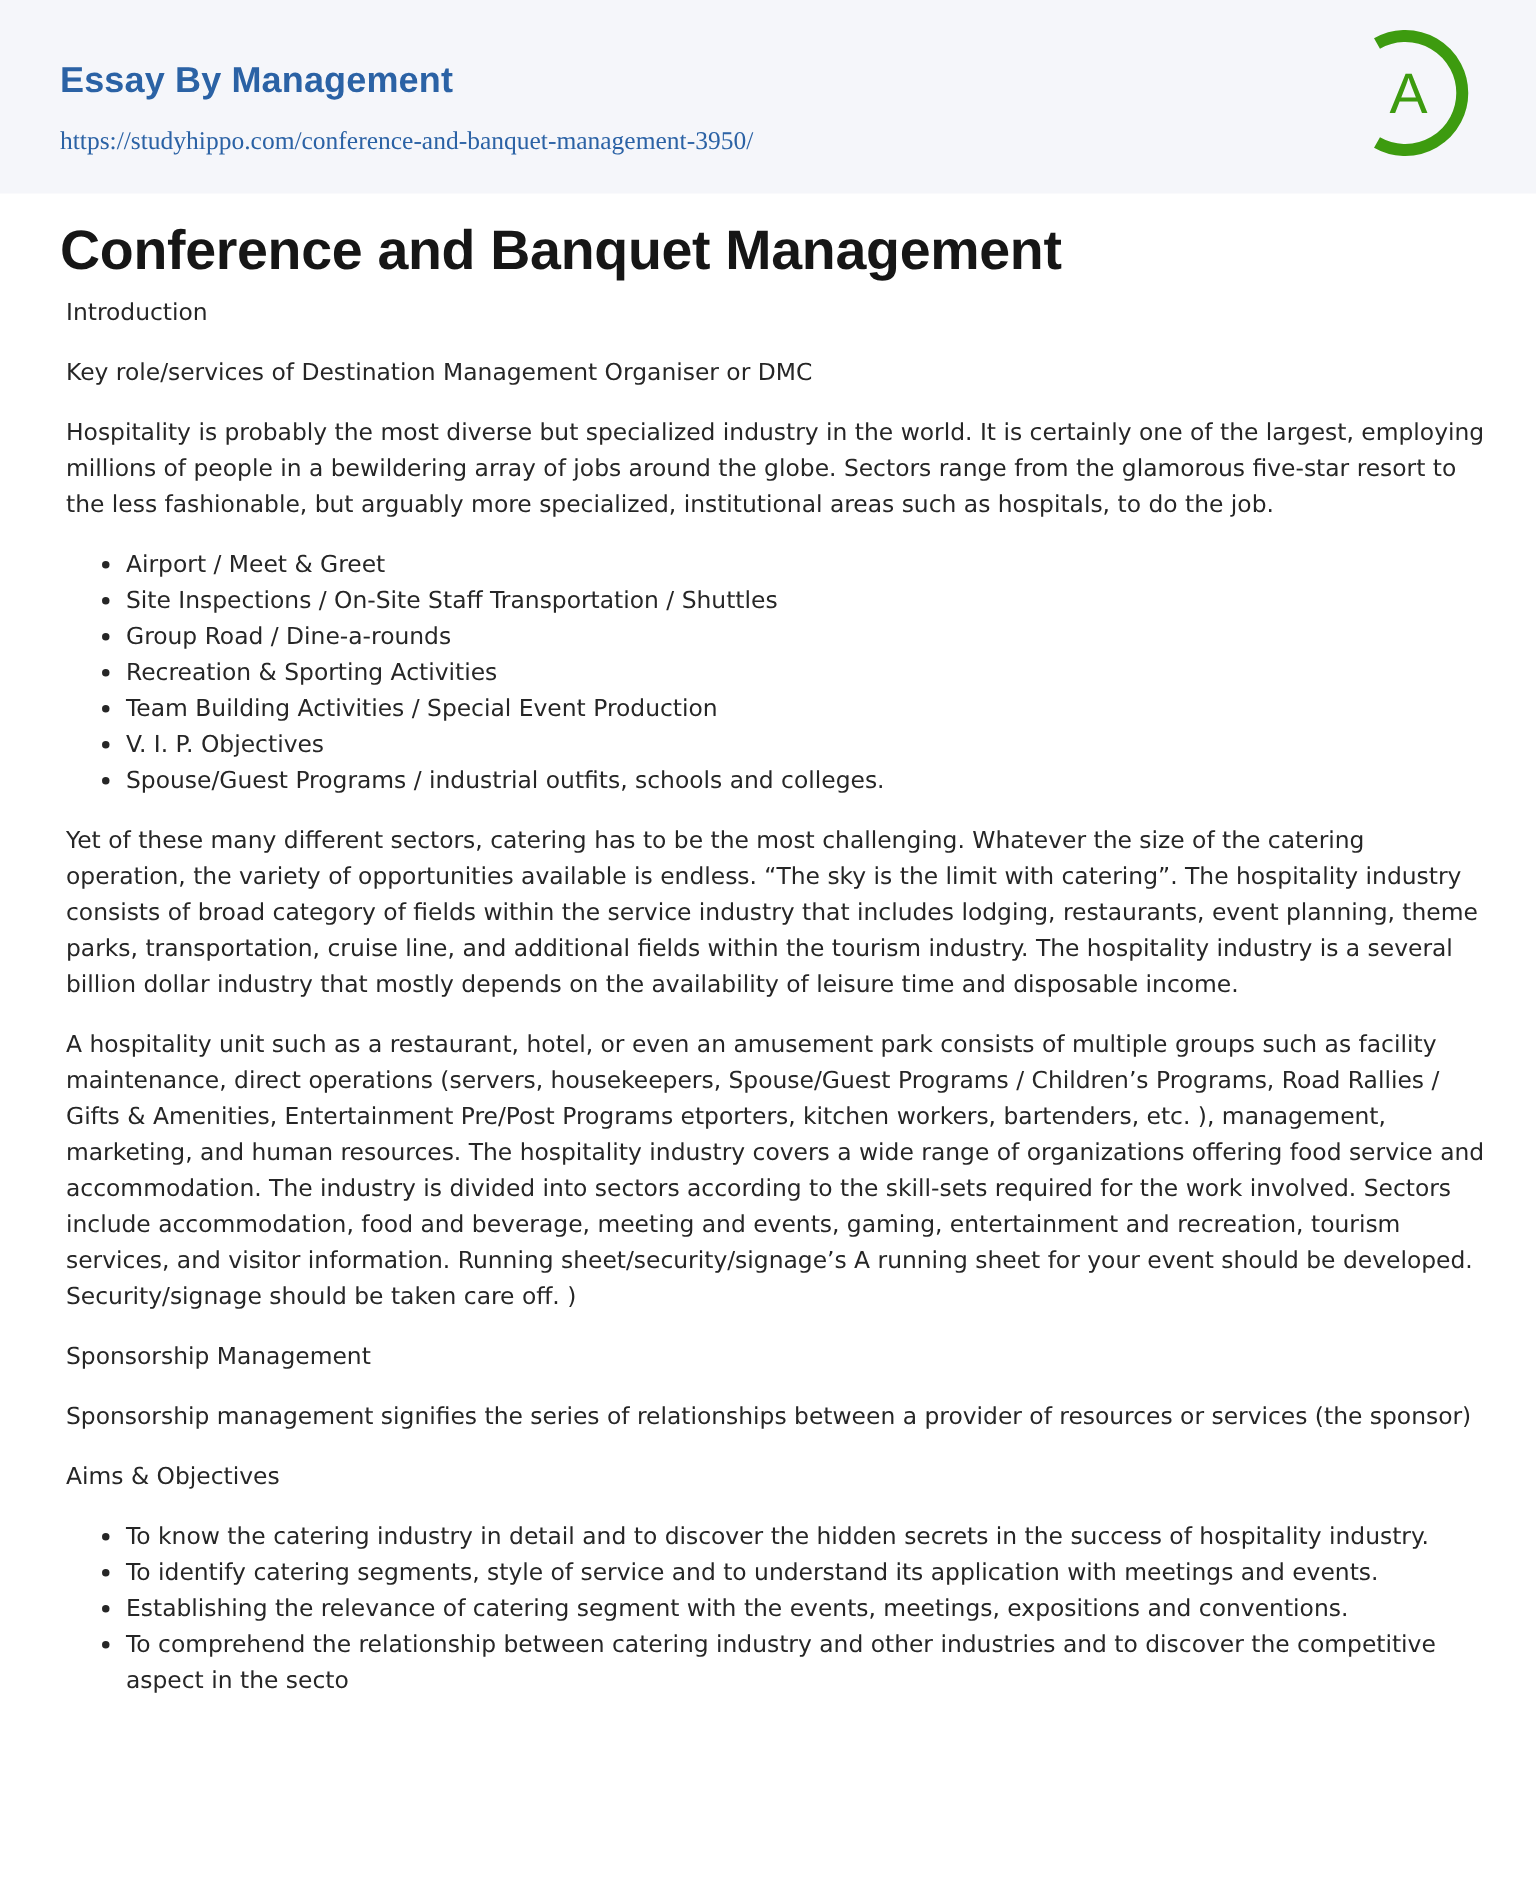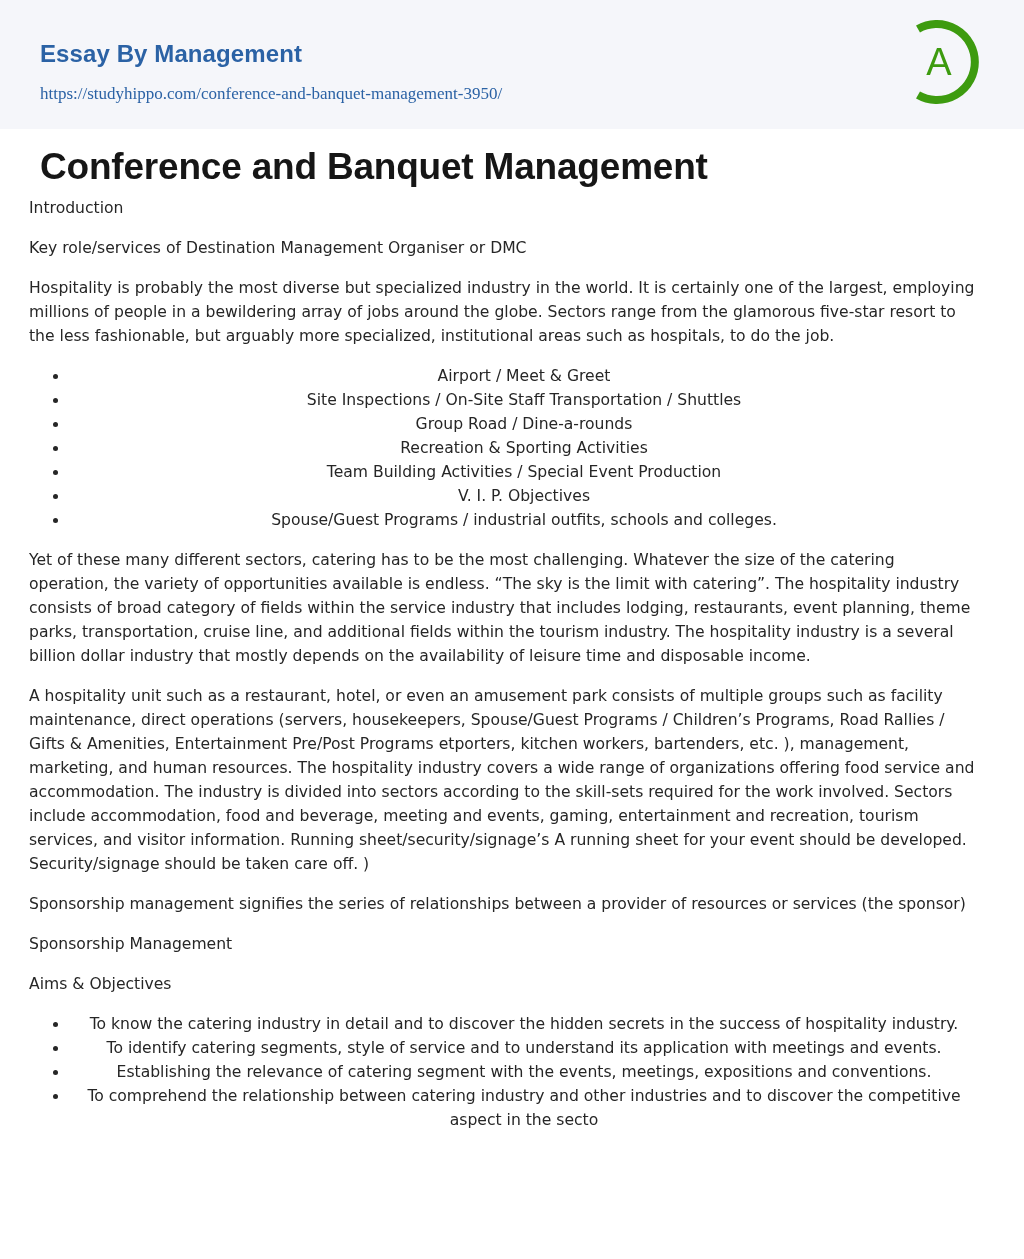--- a/index.html
+++ b/index.html
@@ -2,23 +2,23 @@
 <html><head>
 <meta charset="utf-8">
 <style>
   html, body { margin: 0; padding: 0; background: #ffffff; }
   body { width: 1024px; height: 1259px; overflow: hidden; font-family: "DejaVu Sans", sans-serif; color: #222222; }
   .header { position: relative; height: 129px; background: #f5f6fa; }
   .brand { position: absolute; left: 40px; top: 40px; font-family: "Liberation Sans", sans-serif; font-weight: bold; font-size: 24px; color: #2b62a5; letter-spacing: 0.1px; }
   .url { position: absolute; left: 40px; top: 84px; font-family: Liberation Serif, serif; font-size: 17px; color: #2b62a5; text-decoration: none; }
   .logo { position: absolute; left: 910px; top: 17px; width: 80px; height: 90px; }
   h1 { margin: 0; padding-top: 146px; position: absolute; top: 0; left: 40px; font-family: Liberation Sans, sans-serif; font-weight: bold; font-size: 37px; color: #161616; letter-spacing: -0.2px; }
-  .body-text { position: absolute; left: 29px; top: 196px; width: 950px; font-size: 15.6px; line-height: 24px; color: #262626; }
+  .body-text { position: absolute; left: 44px; top: 196px; width: 950px; font-size: 15.6px; line-height: 24px; color: #262626; }
   .body-text p { margin: 0 0 16px 0; }
-  .body-text ul { margin: 0 0 16px 0; padding-left: 40px; text-align: center; }
+  .body-text ul { margin: 0 0 16px 0; padding-left: 40px; }
   .body-text li { margin: 0; }
 </style>
 </head>
 <body>
 
 <div class="header">
   <div class="brand">Essay By Management</div>
   <a class="url">https://studyhippo.com/conference-and-banquet-management-3950/</a>
   <svg class="logo" viewBox="0 0 80 90">
     <path d="M 8 12 A 38 38 0 1 1 8 78" fill="none" stroke="#3d9b0f" stroke-width="8" stroke-linecap="butt"></path>
@@ -36,22 +36,22 @@
     <li>Airport / Meet &amp; Greet</li>
     <li>Site Inspections / On-Site Staff Transportation / Shuttles</li>
     <li>Group Road / Dine-a-rounds</li>
     <li>Recreation &amp; Sporting Activities</li>
     <li>Team Building Activities / Special Event Production</li>
     <li>V. I. P. Objectives</li>
     <li>Spouse/Guest Programs / industrial outfits, schools and colleges.</li>
   </ul>
   <p>Yet of these many different sectors, catering has to be the most challenging. Whatever the size of the catering operation, the variety of opportunities available is endless. “The sky is the limit with catering”. The hospitality industry consists of broad category of fields within the service industry that includes lodging, restaurants, event planning, theme parks, transportation, cruise line, and additional fields within the tourism industry. The hospitality industry is a several billion dollar industry that mostly depends on the availability of leisure time and disposable income.</p>
   <p>A hospitality unit such as a restaurant, hotel, or even an amusement park consists of multiple groups such as facility maintenance, direct operations (servers, housekeepers, Spouse/Guest Programs / Children’s Programs, Road Rallies / Gifts &amp; Amenities, Entertainment Pre/Post Programs etporters, kitchen workers, bartenders, etc. ), management, marketing, and human resources. The hospitality industry covers a wide range of organizations offering food service and accommodation. The industry is divided into sectors according to the skill-sets required for the work involved. Sectors include accommodation, food and beverage, meeting and events, gaming, entertainment and recreation, tourism services, and visitor information. Running sheet/security/signage’s A running sheet for your event should be developed. Security/signage should be taken care off. )</p>
+  <p>Sponsorship Management</p>
   <p>Sponsorship management signifies the series of relationships between a provider of resources or services (the sponsor)</p>
-  <p>Sponsorship Management</p>
   <p>Aims &amp; Objectives</p>
   <ul>
     <li>To know the catering industry in detail and to discover the hidden secrets in the success of hospitality industry.</li>
     <li>To identify catering segments, style of service and to understand its application with meetings and events.</li>
     <li>Establishing the relevance of catering segment with the events, meetings, expositions and conventions.</li>
     <li>To comprehend the relationship between catering industry and other industries and to discover the competitive aspect in the secto</li>
   </ul>
 </div>
 
 </body></html>

